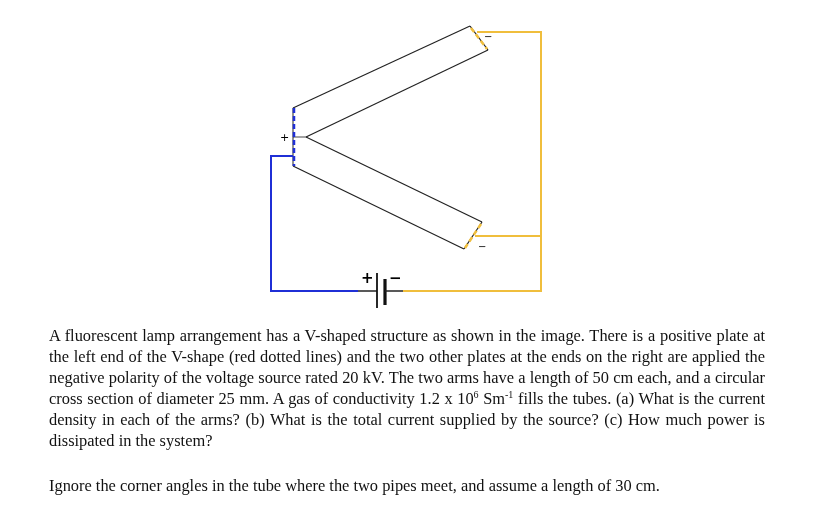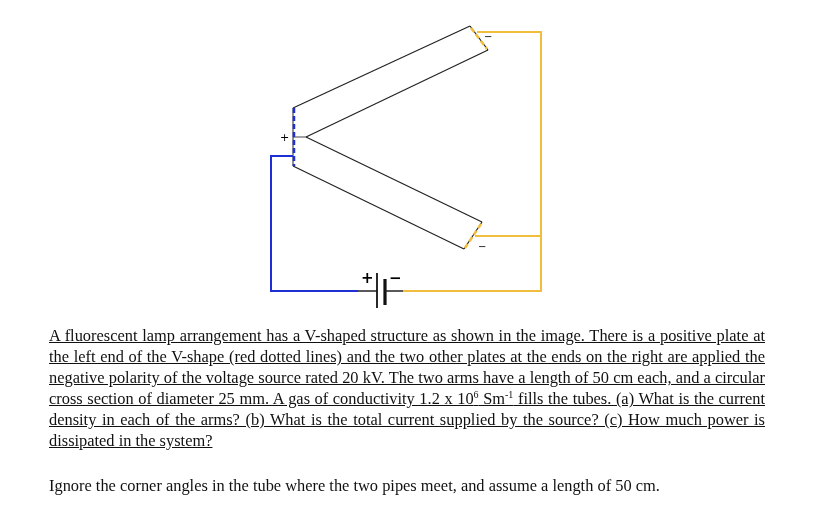--- a/index.html
+++ b/index.html
@@ -3,21 +3,21 @@
   <meta charset="utf-8">
   <style>
     html, body { margin: 0; padding: 0; background: #ffffff; }
     body { width: 816px; height: 519px; position: relative; overflow: hidden; }
     .diagram { position: absolute; left: 0; top: 0; width: 816px; height: 320px; }
     .question {
       position: absolute; left: 49px; top: 325px; width: 716px;
       font-family: "Liberation Serif", serif; font-size: 16.4px; line-height: 21px;
       color: #111111; text-align: justify; margin: 0;
     }
-    .question p { margin: 0; text-decoration: underline; }
+    .question p { margin: 0; }
     .note {
       position: absolute; left: 49px; top: 459px; width: 716px;
       font-family: "Liberation Serif", serif; font-size: 16.4px; line-height: 21px;
       color: #111111; margin: 0;
     }
     sup { font-size: 10px; line-height: 0; vertical-align: 6px; }
     .lbl { font-family: "DejaVu Sans", sans-serif; fill: #000; }
   </style>
 </head>
 <body>
@@ -60,14 +60,14 @@
   <text class="lbl" x="484" y="40" font-size="10" fill="#666">−</text>
   <text class="lbl" x="478" y="250" font-size="10" fill="#666">−</text>
   <text class="lbl" x="361" y="283" font-size="15" font-weight="bold">+</text>
   <text class="lbl" x="389" y="283" font-size="15" font-weight="bold">−</text>
 </svg>
 
 <div class="question">
   <p><span>A fluorescent lamp arrangement has a V-shaped structure as shown in the image. There is a positive plate at the left end of the V-shape (red dotted lines) and the two other plates at the ends on the right are applied the negative polarity of the voltage source rated 20 kV. The two arms have a length of 50 cm each, and a circular cross section of diameter 25 mm. A gas of conductivity 1.2 x 10</span><sup>6</sup><span> Sm</span><sup>-1</sup><span> fills the tubes. (a) What is the current density in each of the arms? (b) What is the total current supplied by the source? (c) How much power is dissipated in the system?</span></p>
 </div>
 <div class="note">
-  <p>Ignore the corner angles in the tube where the two pipes meet, and assume a length of 50 cm.</p>
+  <p>Ignore the corner angles in the tube where the two pipes meet, and assume a length of 30 cm.</p>
 </div>
 
 </body></html>

